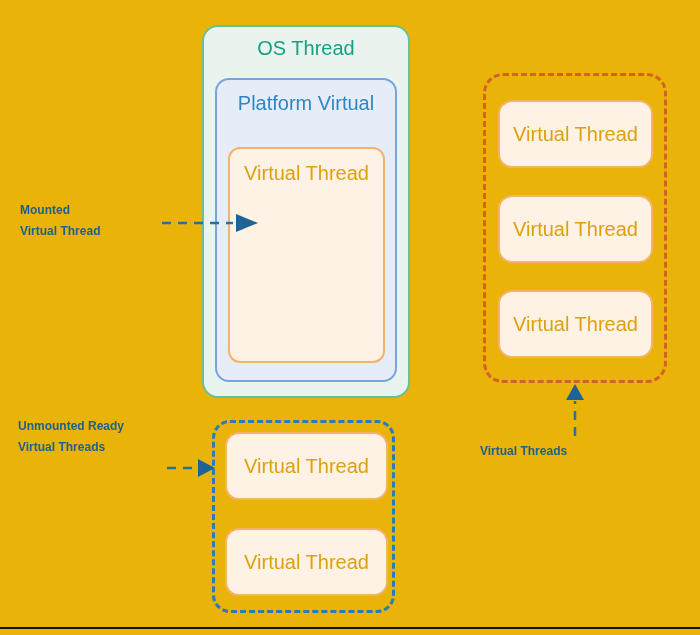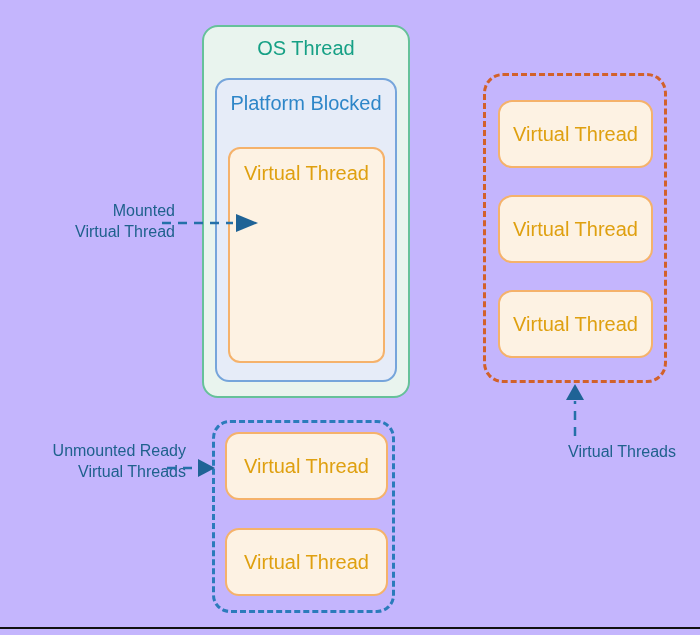--- a/index.html
+++ b/index.html
@@ -6,21 +6,21 @@
   html, body { background: #ffffff; }
   body {
     font-family: "Liberation Sans", sans-serif;
     width: 700px; height: 635px;
     position: relative;
     overflow: hidden;
   }
   .canvas {
     position: absolute; left: 0; top: 0;
     width: 700px; height: 635px;
-    background: #c4b5fd;
+    background: #eab308;
   }
   
   .os-box {
     position: absolute; left: 202px; top: 25px;
     width: 208px; height: 373px;
     background: #E9F4EE;
     border: 2px solid #66C19A;
     border-radius: 16px;
   }
   .os-title {
@@ -75,26 +75,27 @@
   .vt-b0 { top: 24px; }
   .vt-b1 { top: 119px; }
   .vt-b2 { top: 214px; }
   .ready-group .vt-pill { left: 10px; width: 163px; height: 68px; }
   .vt-r0 { top: 9px; }
   .vt-r1 { top: 105px; }
   
   .annotation {
     position: absolute;
     color: #1F618D;
-    font-size: 16px; line-height: 21px;
-    text-align: right;
+    font-size: 12px; line-height: 21px;
+    text-align: left;
+    font-weight: bold;
   }
   .annotation span { display: block; }
   .ann-mounted { left: 20px; top: 200px; width: 155px; }
-  .ann-ready   { left: 18px; top: 440px; width: 168px; }
+  .ann-ready   { left: 18px; top: 416px; width: 168px; }
   .ann-blocked { left: 480px; top: 441px; width: 196px; }
   
   .arrow-layer {
     position: absolute; left: 0; top: 0;
     width: 700px; height: 635px;
     pointer-events: none;
   }
   
   .footer-line {
     position: absolute; left: 0; top: 627px;
@@ -105,21 +106,21 @@
 </head>
 <body>
 
 <div class="canvas">
 
   <div class="os-box">
     <div class="os-title">OS Thread</div>
   </div>
 
   <div class="platform-box">
-    <div class="platform-title">Platform Blocked</div>
+    <div class="platform-title">Platform Virtual</div>
   </div>
 
   <div class="virtual-box-main">
     <div class="virtual-title">Virtual Thread</div>
   </div>
 
   <div class="blocked-group">
     <div class="vt-pill vt-b0">Virtual Thread</div>
     <div class="vt-pill vt-b1">Virtual Thread</div>
     <div class="vt-pill vt-b2">Virtual Thread</div>

